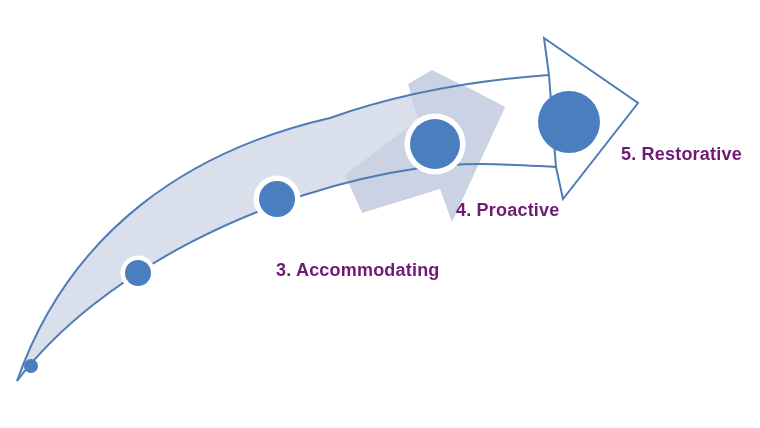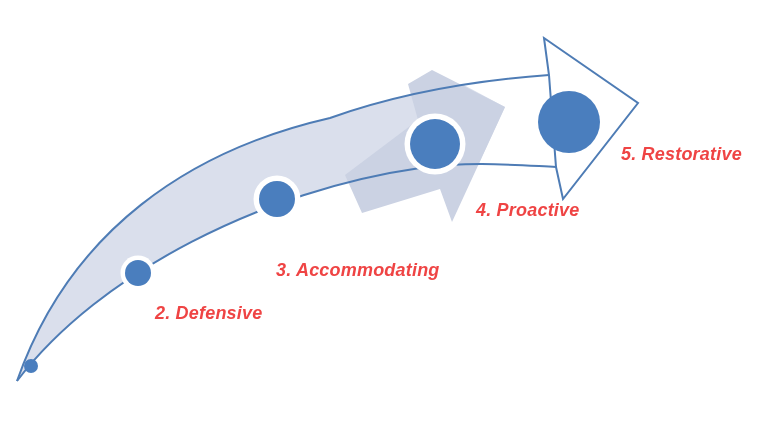--- a/index.html
+++ b/index.html
@@ -10,28 +10,27 @@
     background: #ffffff;
     overflow: hidden;
     font-family: "Liberation Sans", sans-serif;
   }
   #stage svg { position: absolute; left: 0; top: 0; }
   .stage-label {
     position: absolute;
     font-weight: bold;
     font-size: 18px;
     line-height: 21px;
-    color: #ef4444;
+    color: #701a75;
     white-space: nowrap;
     letter-spacing: 0.2px;
-    font-style: italic;
   }
   #label-2 { left: 155px; top: 303px; }
   #label-3 { left: 276px; top: 232px; margin-top: 28px; }
-  #label-4 { left: 456px; top: 200px; margin-left: 20px; }
+  #label-4 { left: 456px; top: 200px; }
   #label-5 { left: 621px; top: 144px; }
 </style>
 </head>
 <body>
 
 <div id="stage">
 
   <svg width="760" height="428" viewBox="0 0 760 428">
 
     <path d="M 17,381 C 70,230 190,150 330,118 C 400,93 480,80 549,75
@@ -53,18 +52,17 @@
 
     <circle cx="277" cy="199" r="23.5" fill="#ffffff"></circle>
     <circle cx="277" cy="199" r="18" fill="#4a7ebe"></circle>
 
     <circle cx="435" cy="144" r="30.5" fill="#ffffff"></circle>
     <circle cx="435" cy="144" r="25" fill="#4a7ebe"></circle>
 
     <circle cx="569" cy="122" r="31" fill="#4a7ebe"></circle>
   </svg>
 
-  <div id="label-2" class="stage-label">2. Defensive</div>
   <div id="label-3" class="stage-label">3. Accommodating</div>
   <div id="label-4" class="stage-label">4. Proactive</div>
   <div id="label-5" class="stage-label">5. Restorative</div>
 
 </div>
 
 </body></html>

